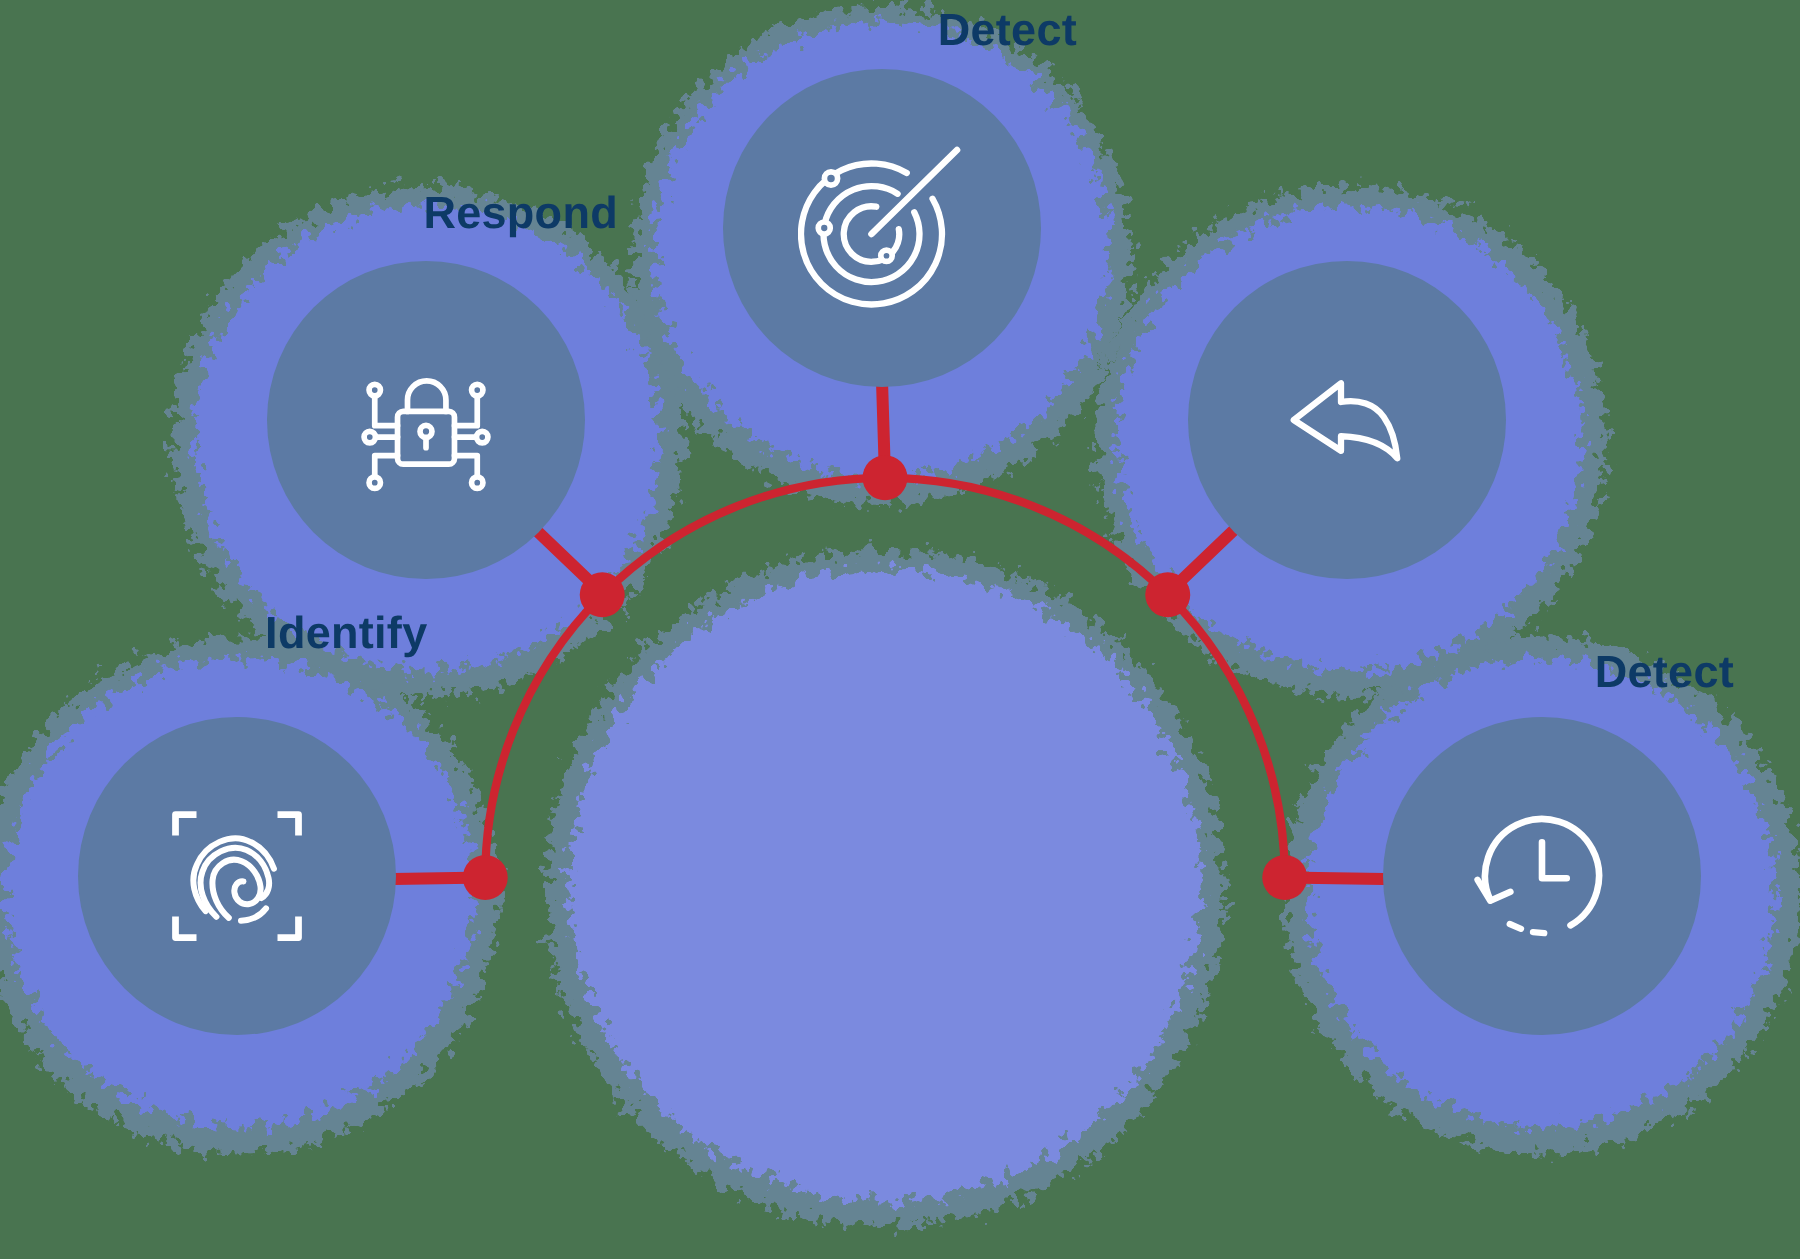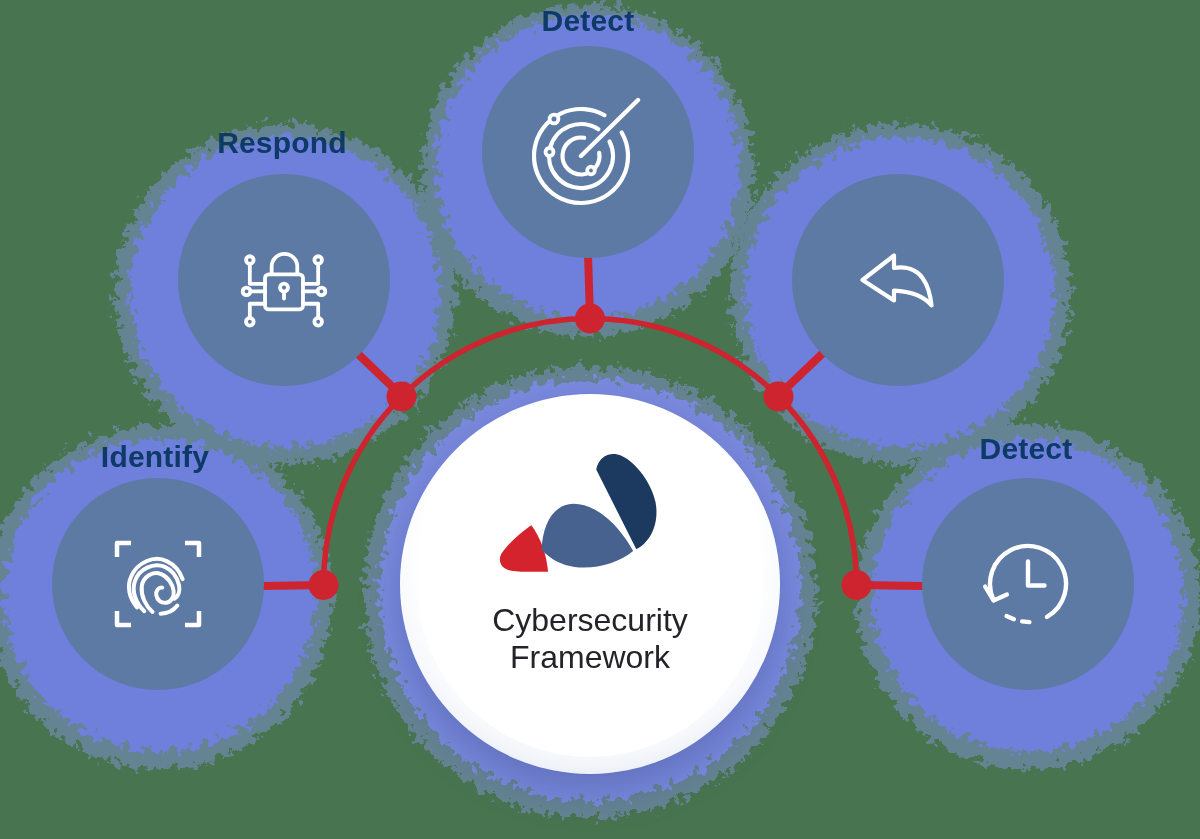--- a/index.html
+++ b/index.html
@@ -7,21 +7,21 @@
     position:relative;width:1200px;height:839px;overflow:hidden;
     background:#497450;font-family:"Liberation Sans",sans-serif;
   }
   .bgsvg{position:absolute;left:0;top:0;width:1200px;height:839px;}
   .node{
     position:absolute;width:212px;height:212px;border-radius:50%;
     background:#5c7aa4;display:flex;align-items:center;justify-content:center;
     z-index:2;
   }
   .nlabel{
-    position:absolute;width:260px;text-align:center;z-index:3;
+    position:absolute;width:260px;text-align:right;z-index:3;
     font-size:30px;font-weight:bold;color:#0d3a66;letter-spacing:.2px;
   }
   .center-outer{
     position:absolute;left:400px;top:394px;width:380px;height:380px;border-radius:50%;
     background:radial-gradient(circle at 50% 42%,#ffffff 58%,#f6f8fb 70%,#e3e9f4 82%,#c9d3e9 96%,#c2cde6 100%);
     box-shadow:0 16px 40px rgba(25,45,95,.28);z-index:2;
   }
   .center-inner{position:absolute;left:17px;top:17px;right:17px;bottom:17px;border-radius:50%;background:#ffffff;}
   .center-logo{position:absolute;left:98px;top:58px;}
   .ctitle{
@@ -74,21 +74,21 @@
       <g fill="#cd2430" stroke="none">
         <circle cx="323.5" cy="585" r="15"></circle>
         <circle cx="401.5" cy="396.5" r="15"></circle>
         <circle cx="590" cy="318.5" r="15"></circle>
         <circle cx="778.5" cy="396.5" r="15"></circle>
         <circle cx="856.5" cy="585" r="15"></circle>
       </g>
     </g>
   </svg>
 
-  <div class="nlabel" style="left:25px;top:440px">Identify</div>
+  <div class="nlabel" style="left:25px;top:406px">Identify</div>
   <div class="nlabel" style="left:152px;top:126px">Respond</div>
   <div class="nlabel" style="left:458px;top:4px">Detect</div>
   <div class="nlabel" style="left:896px;top:432px">Detect</div>
 
   <div class="node" style="left:52px;top:478px">
     <svg class="icon" width="90" height="90" viewBox="0 0 90 90">
       <g stroke="#fff" fill="none" stroke-width="4.5" stroke-linejoin="round">
         <path d="M4 18 V4 H18"></path>
           <path d="M72 4 H86 V18"></path>
           <path d="M86 72 V86 H72"></path>
@@ -157,26 +157,14 @@
       <g stroke="#fff" fill="none" stroke-linecap="round" stroke-linejoin="round">
         <path d="M69 82.9 A38 38 0 1 0 15.6 66.1" stroke-width="4.4"></path>
         <polyline points="7,52.5 15.5,66.5 29,60.5" stroke-width="4.2"></polyline>
         <path d="M28.5 82 L36 85.2" stroke-width="4.2"></path>
         <path d="M44 87.4 L51.5 88.1" stroke-width="4.2"></path>
         <path d="M50 27.5 V51.5 H66.5" stroke-width="4.4"></path>
       </g>
     </svg>
   </div>
 
-  <div class="center-outer">
-    <div class="center-inner"></div>
-    <svg class="center-logo" width="162" height="122" viewBox="0 0 160 120">
-      <path fill="#d5232d" d="M33 72 C24 78 10 90 3.5 100 C-0.5 107 3 114.5 11 116.5 C16 117.8 24 118 31 118 L49.5 118 C48 101 42.5 85 33 72 Z"></path>
-      <path fill="#47628f" d="M43 96 C44 74 52.5 55 69 51.5 C84 48.5 103 58 117 74 C123 81 129 89 133.5 97.5 C112 115 73 121 50.5 103 C47.5 100.5 44.8 98.3 43 96 Z"></path>
-      <path fill="#1c3a60" d="M97 17 C99.5 4 111 -1.5 122 3.5 C136 10 151.5 30 155.5 49 C158.5 63.5 155 80 144.5 90 C140.5 94 137 95.5 136.5 95.5 L97 17 Z"></path>
-    </svg>
-    <div class="ctitle">
-      <div>Cybersecurity</div>
-      <div>Framework</div>
-    </div>
-  </div>
 
 </div>
 
 </body></html>

